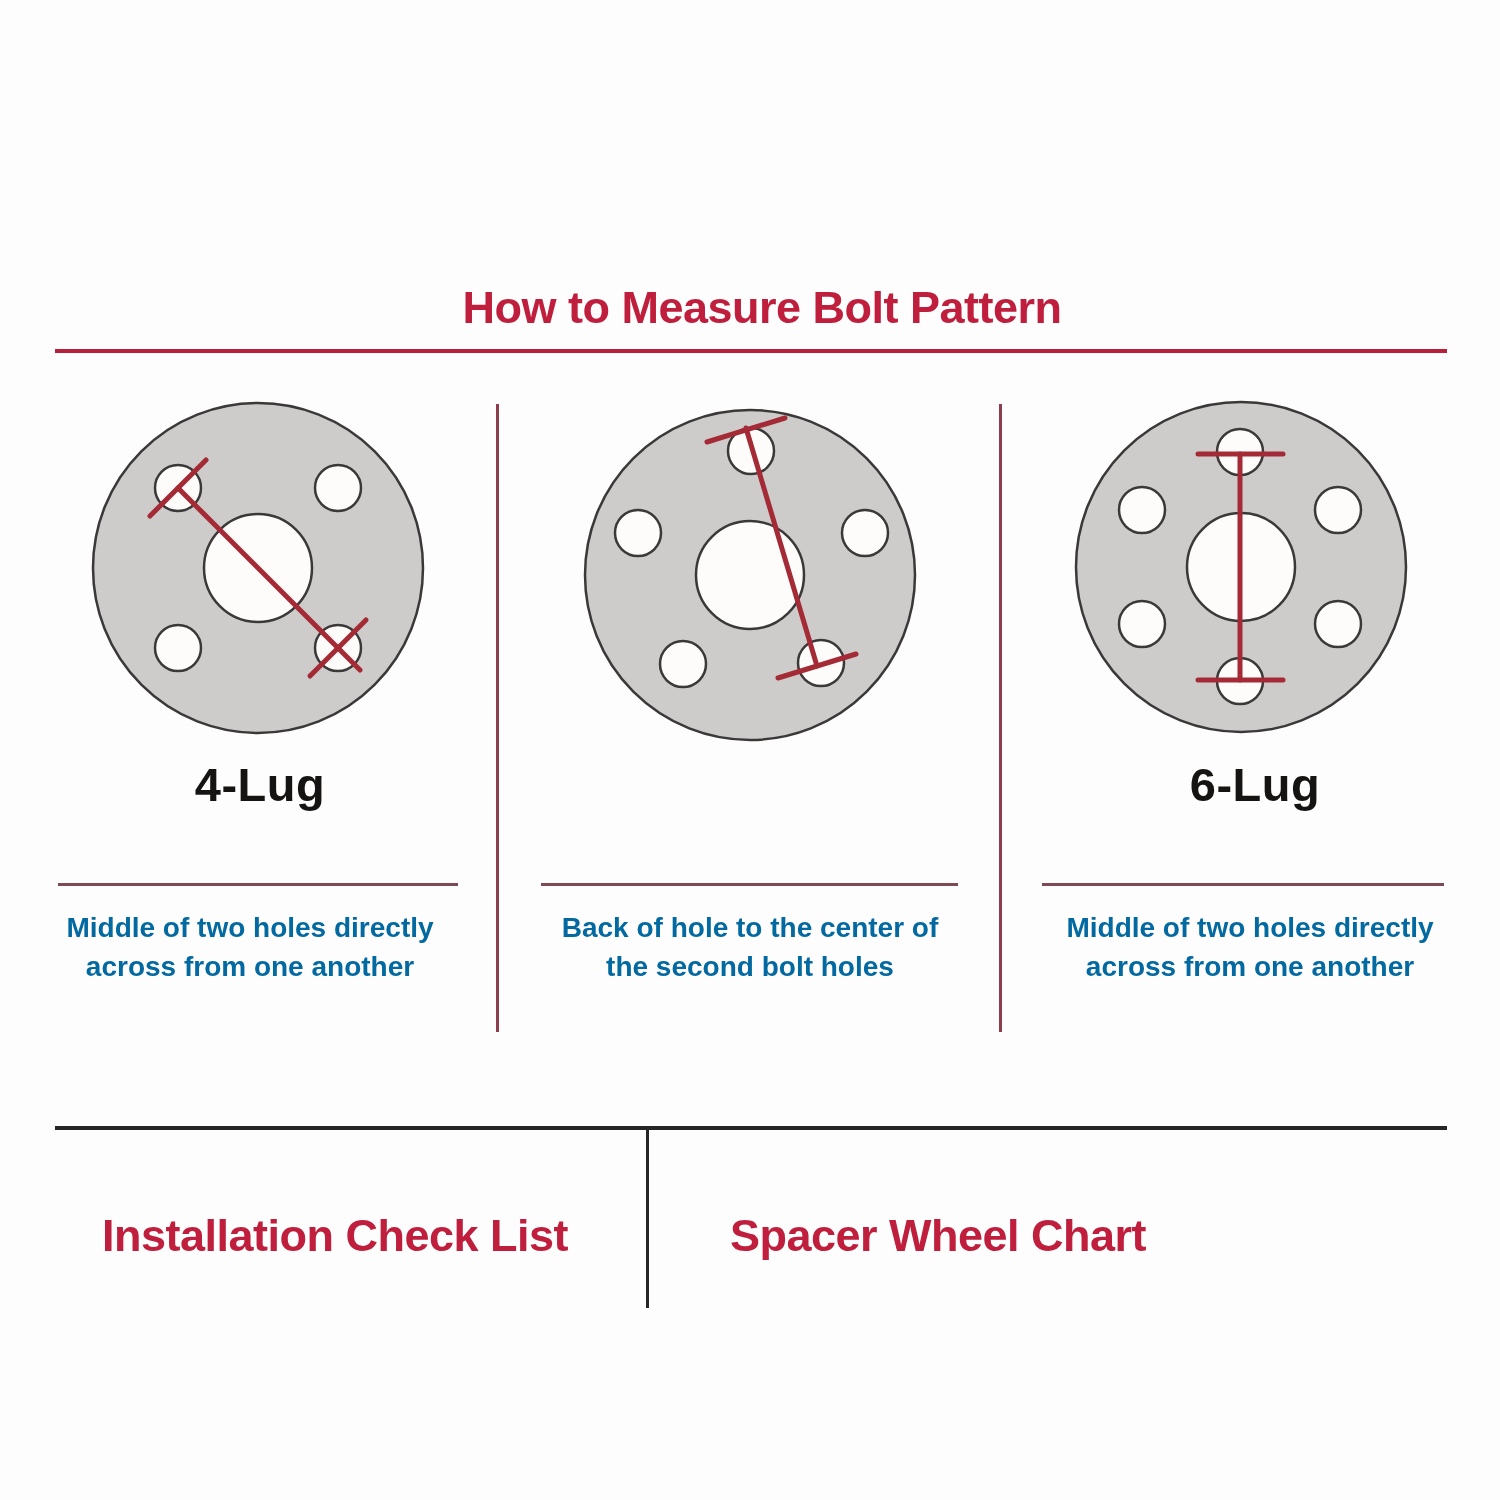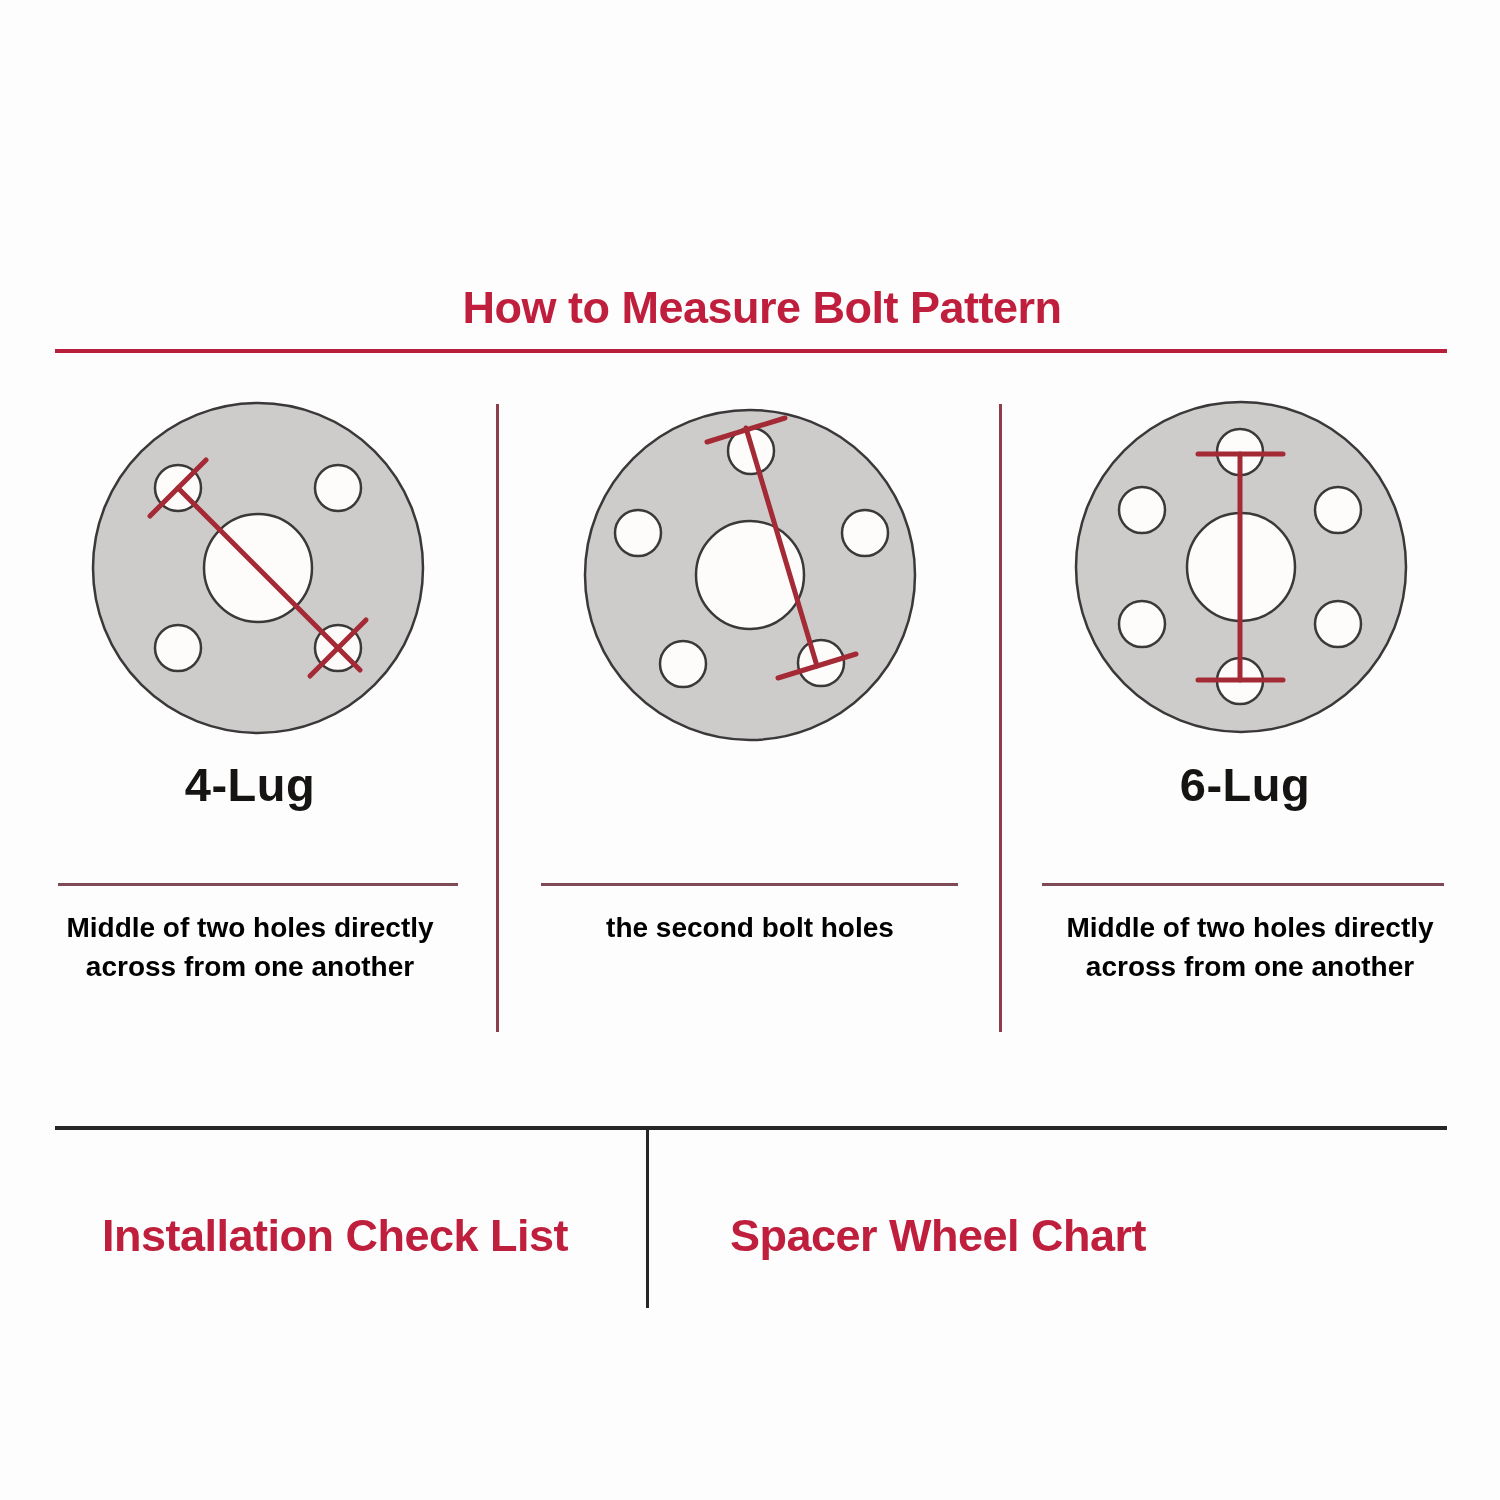--- a/index.html
+++ b/index.html
@@ -23,35 +23,35 @@
   .diagram-band{position:absolute;top:390px;left:0;}
   .section-divider{
     position:absolute;top:404px;width:3px;height:628px;
     background:#8e3d4d;
   }
   .divider-1{left:496px;}
   .divider-2{left:999px;}
   .lug-label{
     position:absolute;top:758px;margin:0;
     text-align:center;font-size:47px;font-weight:700;
-    color:#161413;line-height:54px;letter-spacing:0.5px;
+    color:#161413;line-height:54px;letter-spacing:0.5px;padding-left:10px;
   }
   .label-1{left:0;width:500px;}
   .label-2{left:500px;width:500px;}
   .label-3{left:1000px;width:490px;}
   .label-separator{
     position:absolute;top:883px;height:3px;background:#7d4a55;
   }
   .sep-1{left:58px;width:400px;}
   .sep-2{left:541px;width:417px;}
   .sep-3{left:1042px;width:402px;}
   .lug-desc{
     position:absolute;top:908px;
     text-align:center;font-size:28px;font-weight:600;
-    color:#000000;line-height:39px;
+    color:#0369a1;line-height:39px;
   }
   .desc-1{left:10px;width:480px;}
   .desc-2{left:505px;width:490px;}
   .desc-3{left:1010px;width:480px;}
   .footer-rule{
     position:absolute;top:1126px;left:55px;width:1392px;height:4px;
     background:#262626;
   }
   .footer-divider{
     position:absolute;top:1126px;left:646px;width:3px;height:182px;
@@ -125,20 +125,21 @@
 
   <div class="label-separator sep-1"></div>
   <div class="label-separator sep-2"></div>
   <div class="label-separator sep-3"></div>
 
   <div class="lug-desc desc-1">
     <div>Middle of two holes directly</div>
     <div>across from one another</div>
   </div>
   <div class="lug-desc desc-2">
+    <div>Back of hole to the center of</div>
     <div>the second bolt holes</div>
   </div>
   <div class="lug-desc desc-3">
     <div>Middle of two holes directly</div>
     <div>across from one another</div>
   </div>
 
   <div class="footer-rule"></div>
   <div class="footer-divider"></div>
 

